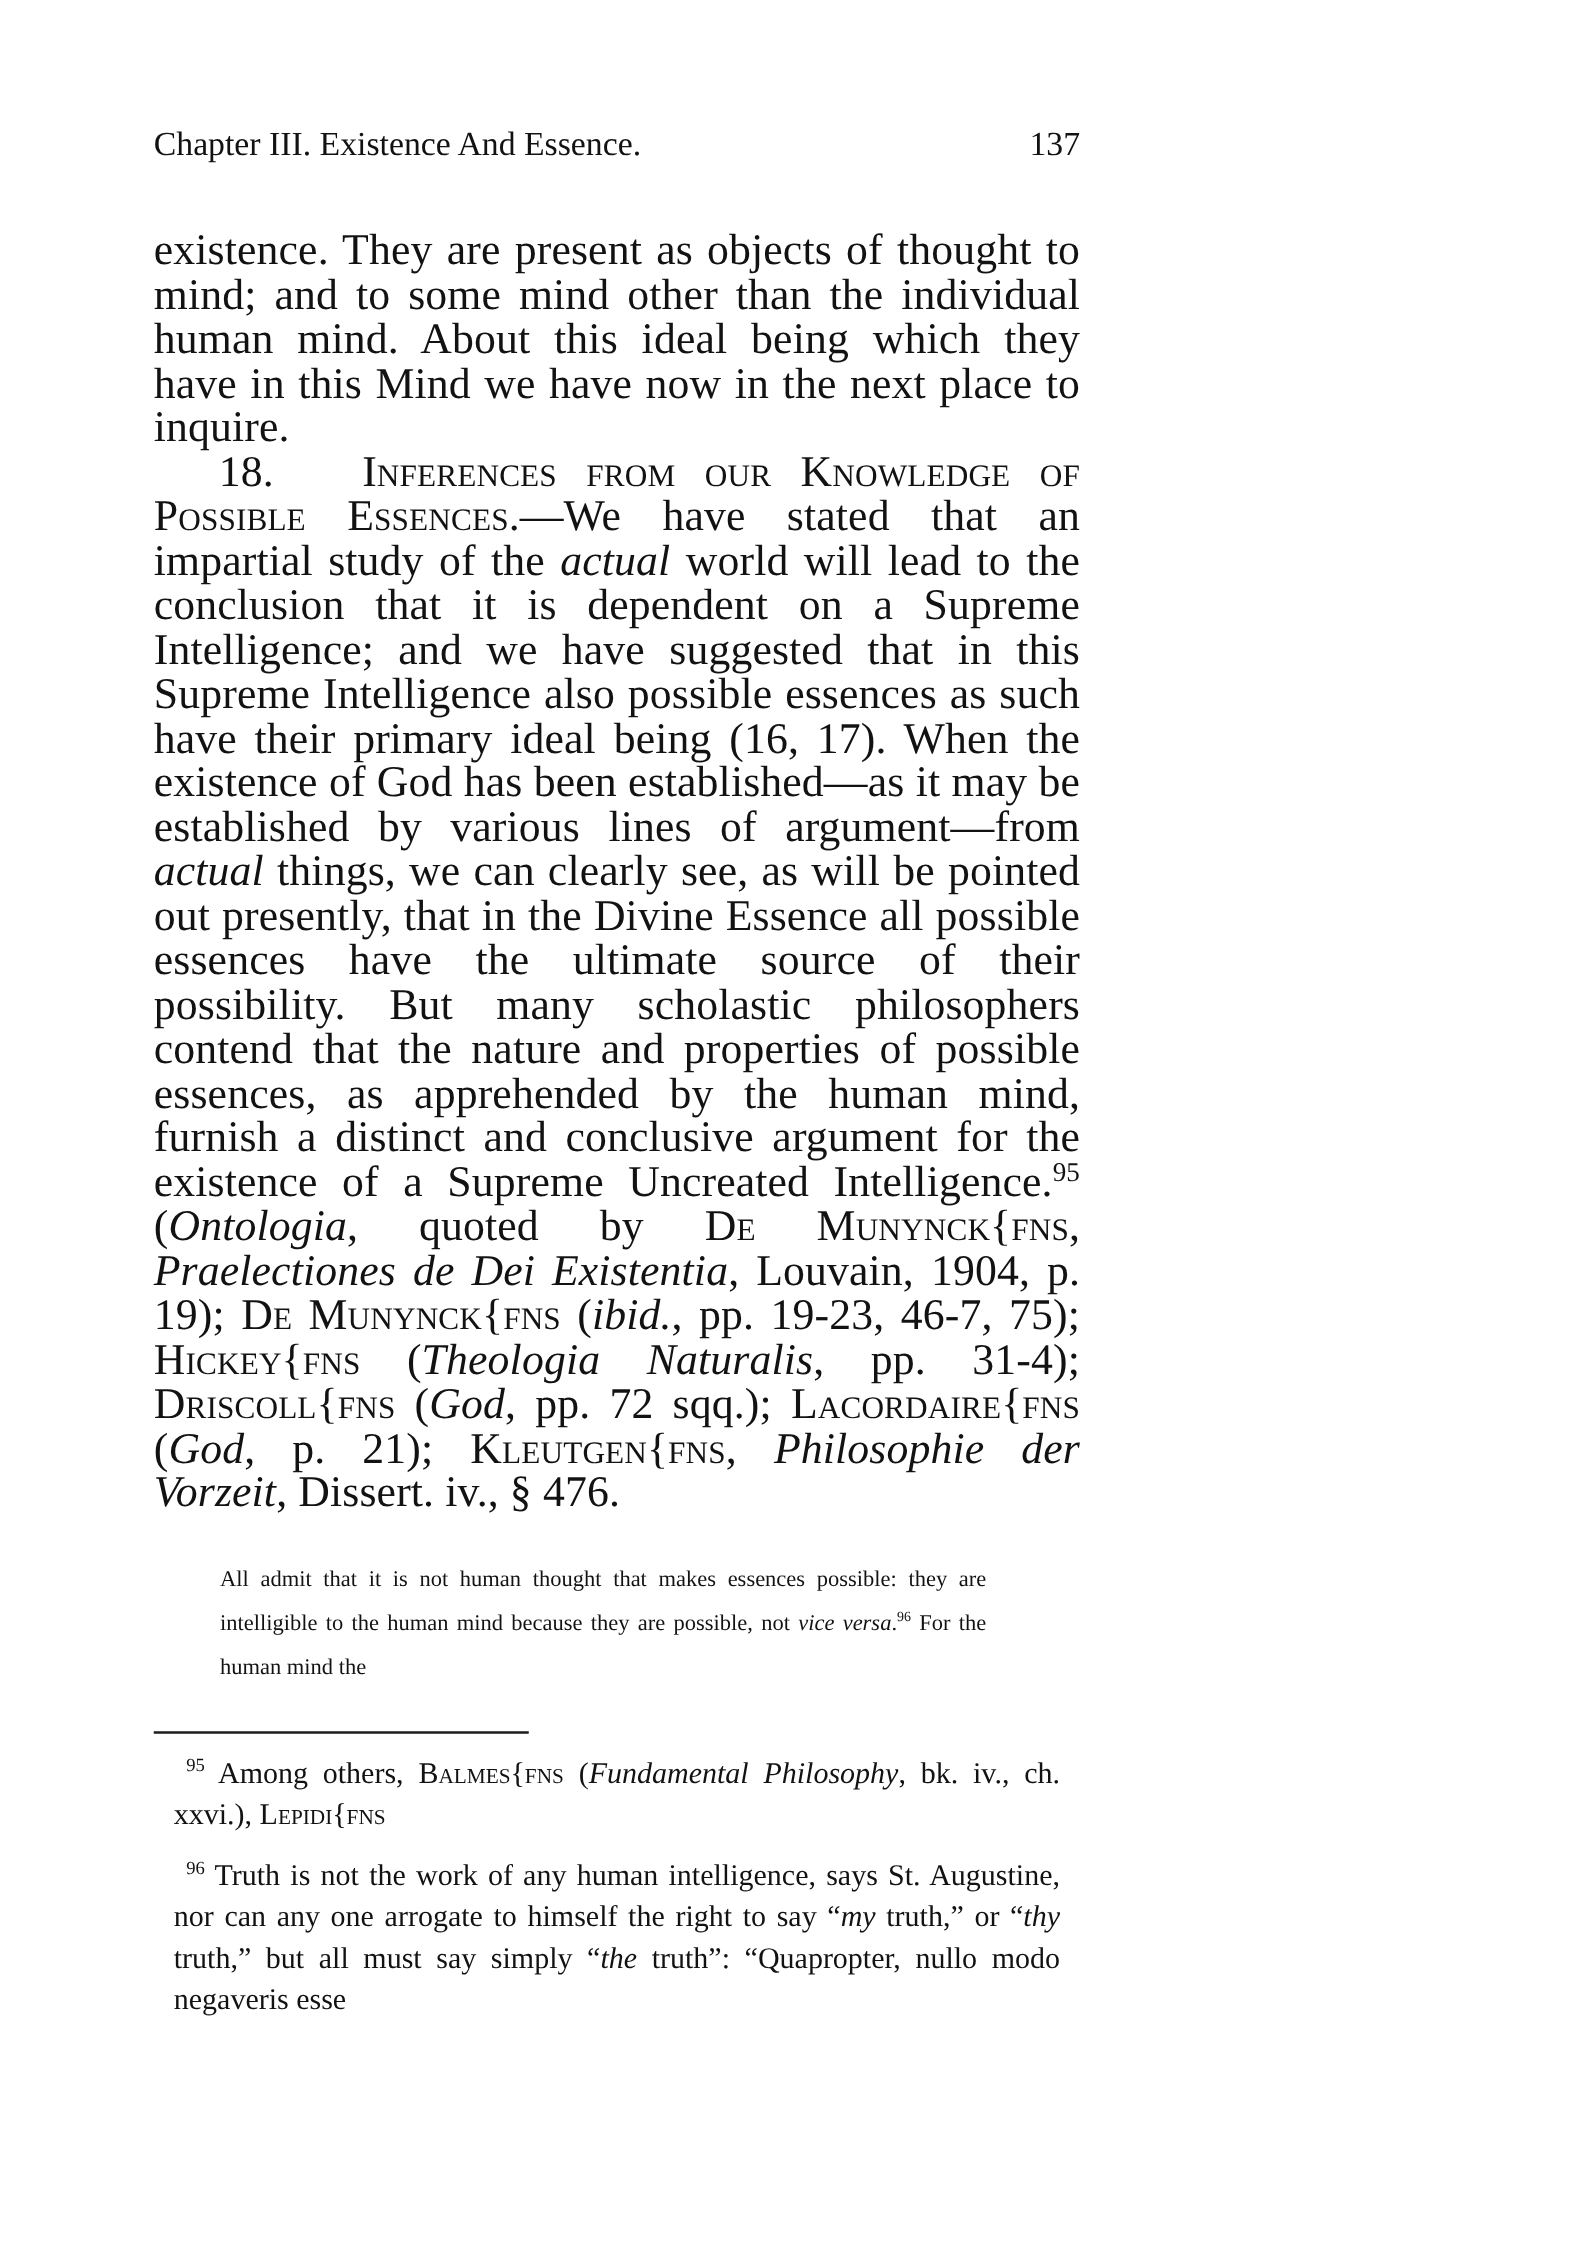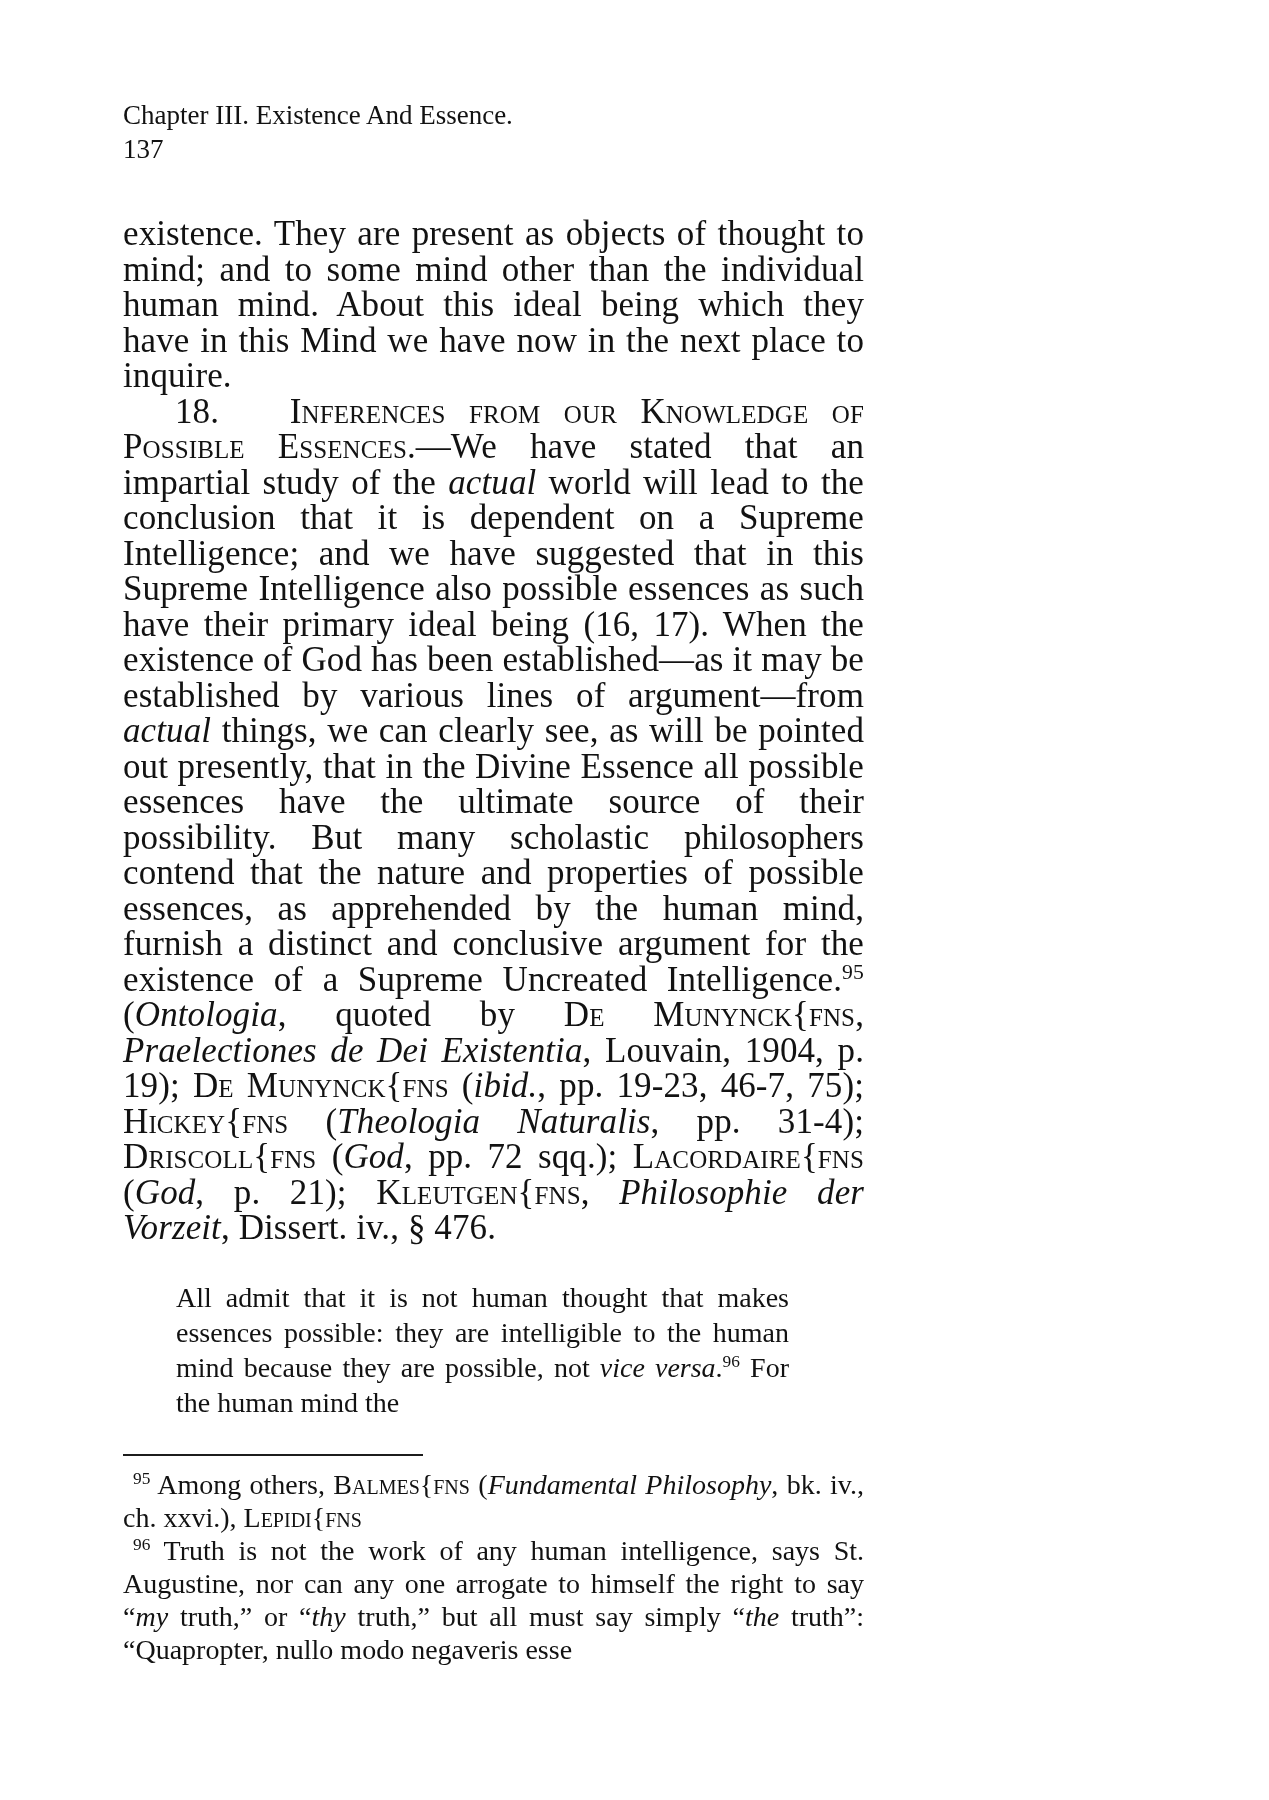--- a/index.html
+++ b/index.html
@@ -22,21 +22,20 @@
     width: 741px;
   }
 
   .page-header {
     display: flex;
     justify-content: space-between;
     align-items: flex-start;
     font-size: 27px;
     line-height: 34px;
     margin-bottom: 50px;
-    flex-direction: column;
   }
 
   .para {
     margin: 0;
     font-size: 35px;
     line-height: 35.5px;
     text-align: justify;
     letter-spacing: 0.1px;
   }
   .para.indent { text-indent: 52px; }
@@ -47,37 +46,37 @@
   sup.run-sup {
     font-size: 0.62em;
     line-height: 0;
     vertical-align: baseline;
     position: relative;
     top: -0.55em;
   }
 
   .quote {
     margin: 34px 75px 34px 53px;
-    font-size: 28px;
+    font-size: 18px;
     line-height: 35px;
     text-align: justify;
   }
 
   .footnotes { margin-top: 24px; }
 
   .fn-rule {
     width: 300px;
     height: 0;
     border-top: 2px solid #1c1c1c;
     margin: 0 0 12px 0;
   }
 
   .footnote {
-    margin: 0;
-    font-size: 28px;
+    margin: 16px;
+    font-size: 24px;
     line-height: 33px;
     text-align: justify;
     text-indent: 10px;
   }
 </style>
 </head>
 <body>
 
 <div class="page">
   <div class="content">

